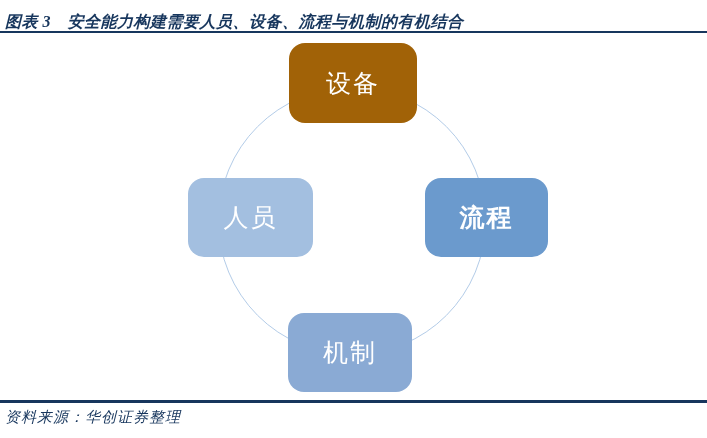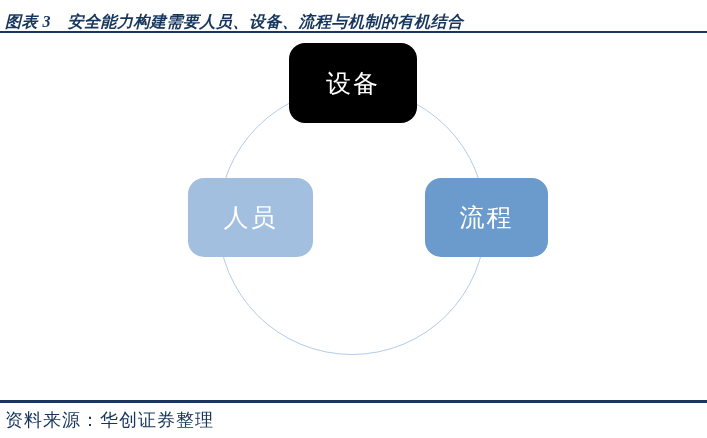--- a/index.html
+++ b/index.html
@@ -56,41 +56,43 @@
   }
   .node-top    { left: 289px; top: 43px;  width: 128px; height: 80px; }
   .node-left   { left: 155px; top: 178px; width: 125px; height: 79px; }
   .node-right  { left: 425px; top: 178px; width: 123px; height: 79px; }
   .node-bottom { left: 288px; top: 313px; width: 124px; height: 79px; }
   .source-note {
     position: absolute;
     left: 5px;
     top: 408px;
     font-family: "Liberation Serif", serif;
-    font-size: 18px;
+    font-style: italic;
+    font-size: 15px;
     letter-spacing: 1px;
     color: #17365D;
     white-space: nowrap;
   }
 </style>
 </head>
 <body>
 
 <div class="page">
 
   <div class="figure-title">图表 3　安全能力构建需要人员、设备、流程与机制的有机结合</div>
 
   <div class="rule rule-top" style="background: rgb(23, 54, 93);"></div>
 
   <div class="cycle-circle" style="border-color: rgb(179, 204, 232);"></div>
 
-  <div class="node node-top" style="background: #000000;">设备</div>
+  <div class="node node-top" style="background: #a16207;">设备</div>
 
-  <div class="node node-right" style="background: rgb(107, 154, 205);">流程</div>
+  <div class="node node-right" style="background: rgb(107, 154, 205); font-weight: bold;">流程</div>
 
+  <div class="node node-bottom" style="background: rgb(138, 170, 212);">机制</div>
 
   <div class="node node-left" style="background: rgb(163, 191, 224); margin-left: 33px;">人员</div>
 
   <div class="rule rule-bottom" style="background: rgb(23, 54, 93);"></div>
 
   <div class="source-note">资料来源：华创证券整理</div>
 
 </div>
 
 </body></html>

